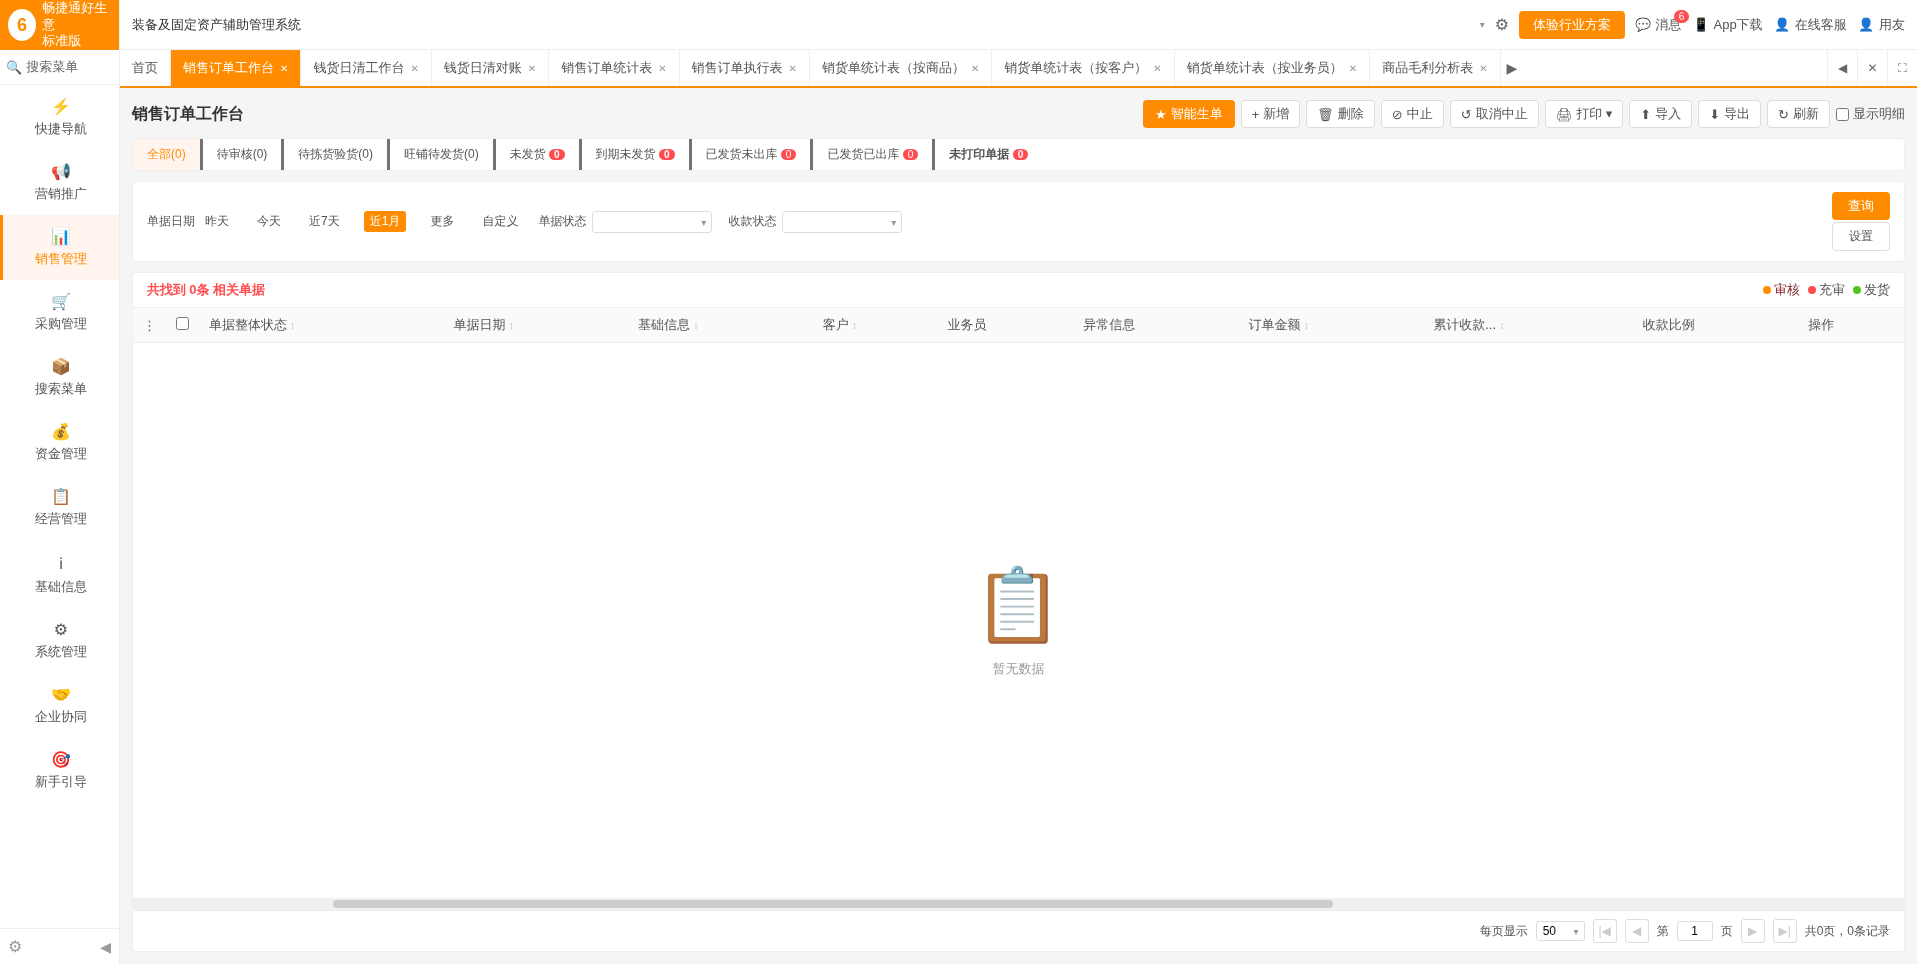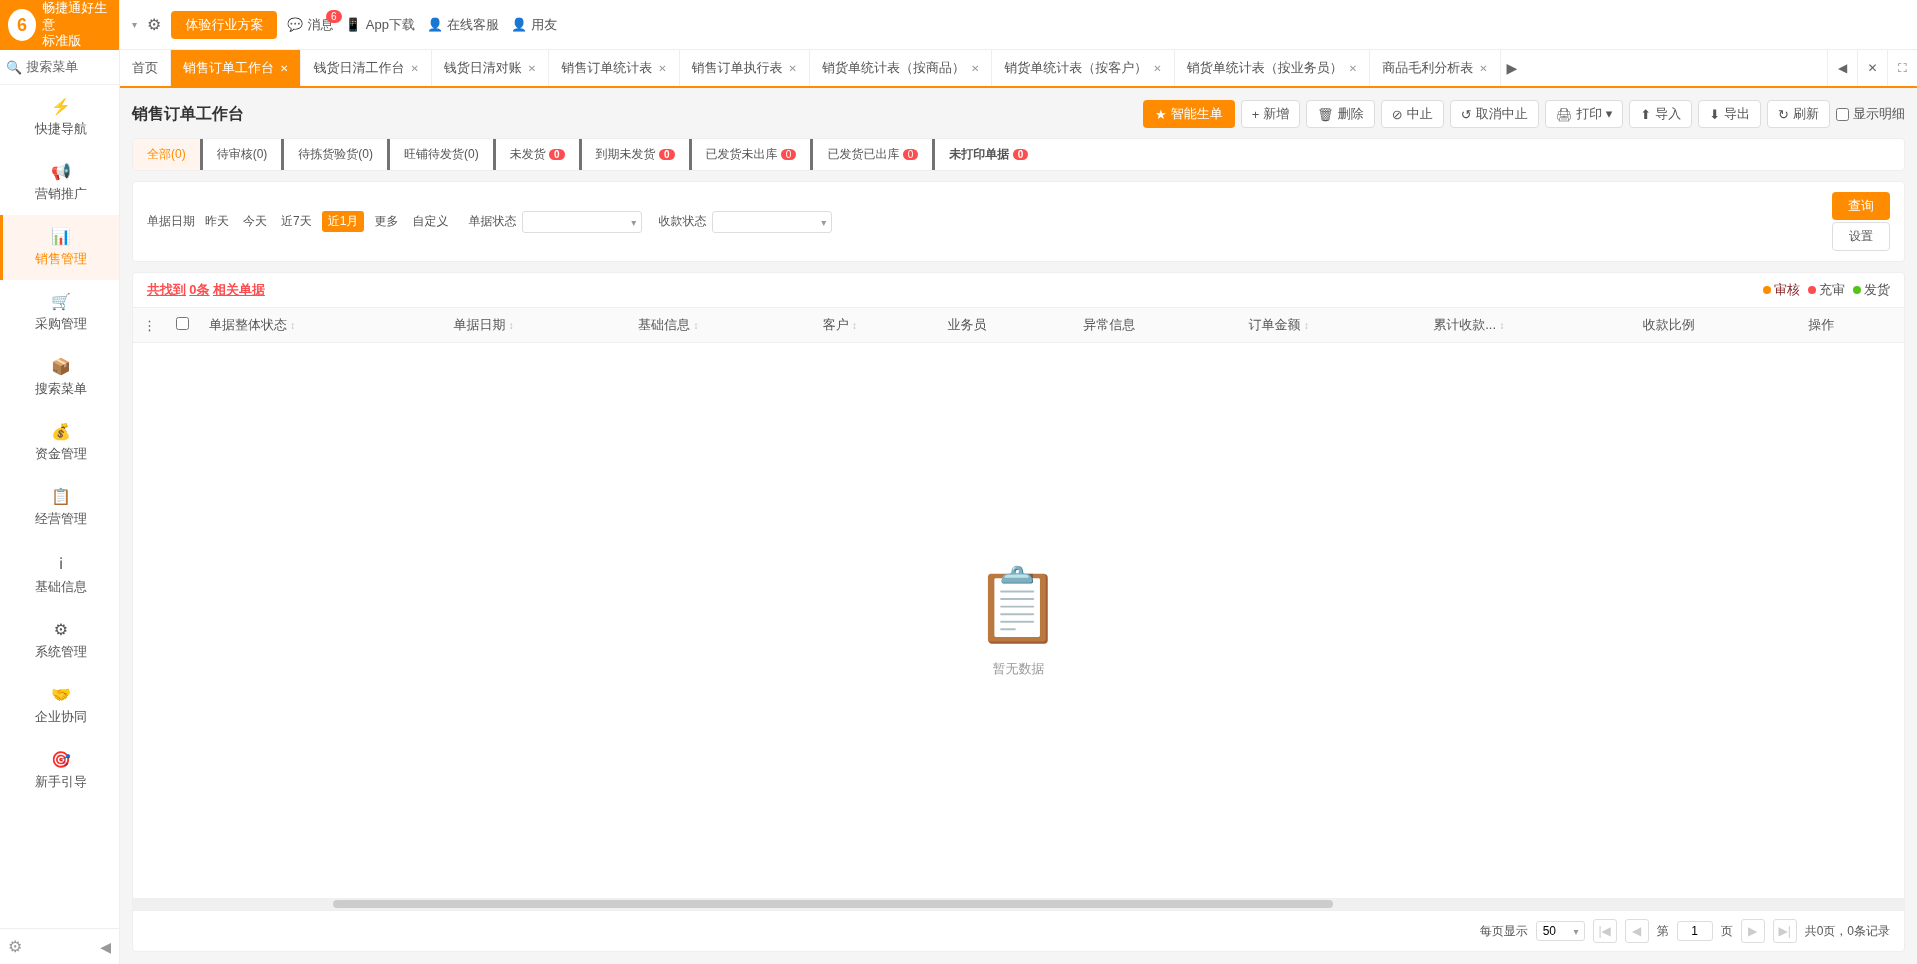--- a/index.html
+++ b/index.html
@@ -55,36 +55,36 @@
     .sub-tabs { display: flex; gap: 0; background: #fff; border-radius: 4px; border: 1px solid #eee; overflow: hidden; }
     .sub-tab { padding: 7px 14px; cursor: pointer; color: #555; font-size: 12px; border-right: 3px solid #737373; white-space: nowrap; }
     .sub-tab:last-child { border-right: none; font-weight: bold; }
     .sub-tab.active { color: #ff8c00; background: #fff5ee; }
 
     
     .filter-area { background: #fff; padding: 10px 14px; border-radius: 4px; border: 1px solid #eee; }
     .filter-row { display: flex; align-items: center; gap: 16px; flex-wrap: wrap; }
     .filter-item { display: flex; align-items: center; gap: 6px; }
     .filter-label { color: #555; font-size: 12px; white-space: nowrap; }
-    .date-quick { display: flex; gap: 6px; }
+    .date-quick { display: flex; gap: 20px; }
     .date-btn { cursor: pointer; color: #555; font-size: 12px; padding: 2px 4px; }
     .date-btn.active { background: #ff8c00; color: #fff; border-radius: 3px; padding: 2px 6px; }
     .date-range { color: #666; font-size: 11px; }
     .filter-select { border: 1px solid #ddd; padding: 3px 24px 3px 8px; border-radius: 3px; font-size: 12px; color: #555; background: #fff; cursor: pointer; appearance: none; min-width: 120px; }
     .select-wrap { position: relative; display: inline-block; }
     .select-arrow { position: absolute; right: 6px; top: 50%; transform: translateY(-50%); font-size: 10px; color: #999; pointer-events: none; }
     .expand-btn { color: #ff8c00; cursor: pointer; font-size: 12px; display: flex; align-items: center; gap: 3px; margin-left: auto; }
     .btn-query { background: #ff8c00; color: #fff; border: none; padding: 5px 16px; border-radius: 4px; cursor: pointer; font-size: 13px; }
     .btn-set { background: #fff; color: #555; border: 1px solid #ddd; padding: 5px 12px; border-radius: 4px; cursor: pointer; font-size: 12px; }
 
     
     .table-area { background: #fff; border-radius: 4px; border: 1px solid #eee; flex: 1; display: flex; flex-direction: column; }
     .table-header-bar { display: flex; align-items: center; justify-content: space-between; padding: 8px 14px; border-bottom: 1px solid #eee; }
     .table-count { color: #555; font-size: 12px; }
-    .table-count span { color: #ff4d4f; font-weight: bold; text-decoration: underline; }
+    .table-count span { color: #ff4d4f; font-weight: bold; }
     .table-actions { display: flex; gap: 8px; }
     .table-action-btn { cursor: pointer; font-size: 12px; color: #555; display: flex; align-items: center; gap: 3px; }
     .table-action-btn.orange { color: #7f1d1d; }
     .dot { width: 8px; height: 8px; border-radius: 50%; display: inline-block; }
     .dot-orange { background: #ff8c00; }
     .dot-red { background: #ff4d4f; }
     .dot-green { background: #52c41a; }
 
     table { width: 100%; border-collapse: collapse; }
     th { background: #fafafa; padding: 8px 10px; text-align: left; font-weight: 500; color: #555; font-size: 12px; border-bottom: 1px solid #eee; white-space: nowrap; }
@@ -171,20 +171,21 @@
 
   <div class="sidebar-bottom">
     <span style="cursor:pointer; font-size:16px; color:#999;">⚙</span>
     <span style="cursor:pointer; font-size:14px; color:#999;">◀</span>
   </div>
 </div>
 
 <div class="main">
 
   <div class="top-header">
+    <span class="system-title">装备及固定资产辅助管理系统</span>
     <span class="dropdown-arrow">▾</span>
     <span class="settings-icon">⚙</span>
     <button class="btn-solution">体验行业方案</button>
 
     <div class="header-actions">
       <div class="header-icon-btn">
         <span>💬</span>
         <span>消息</span>
         <span class="badge">6</span>
       </div>

